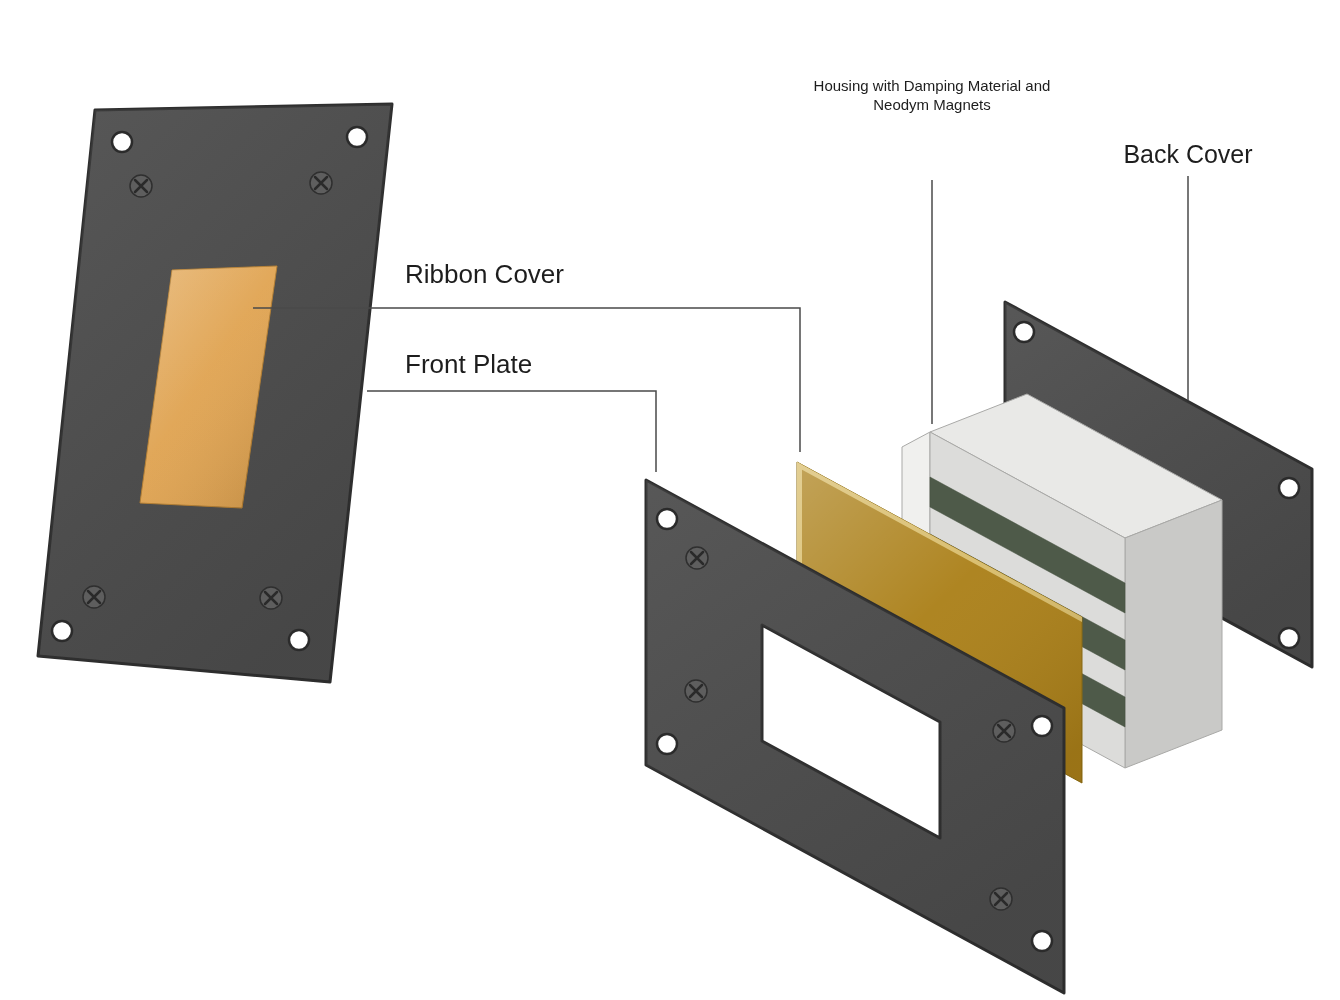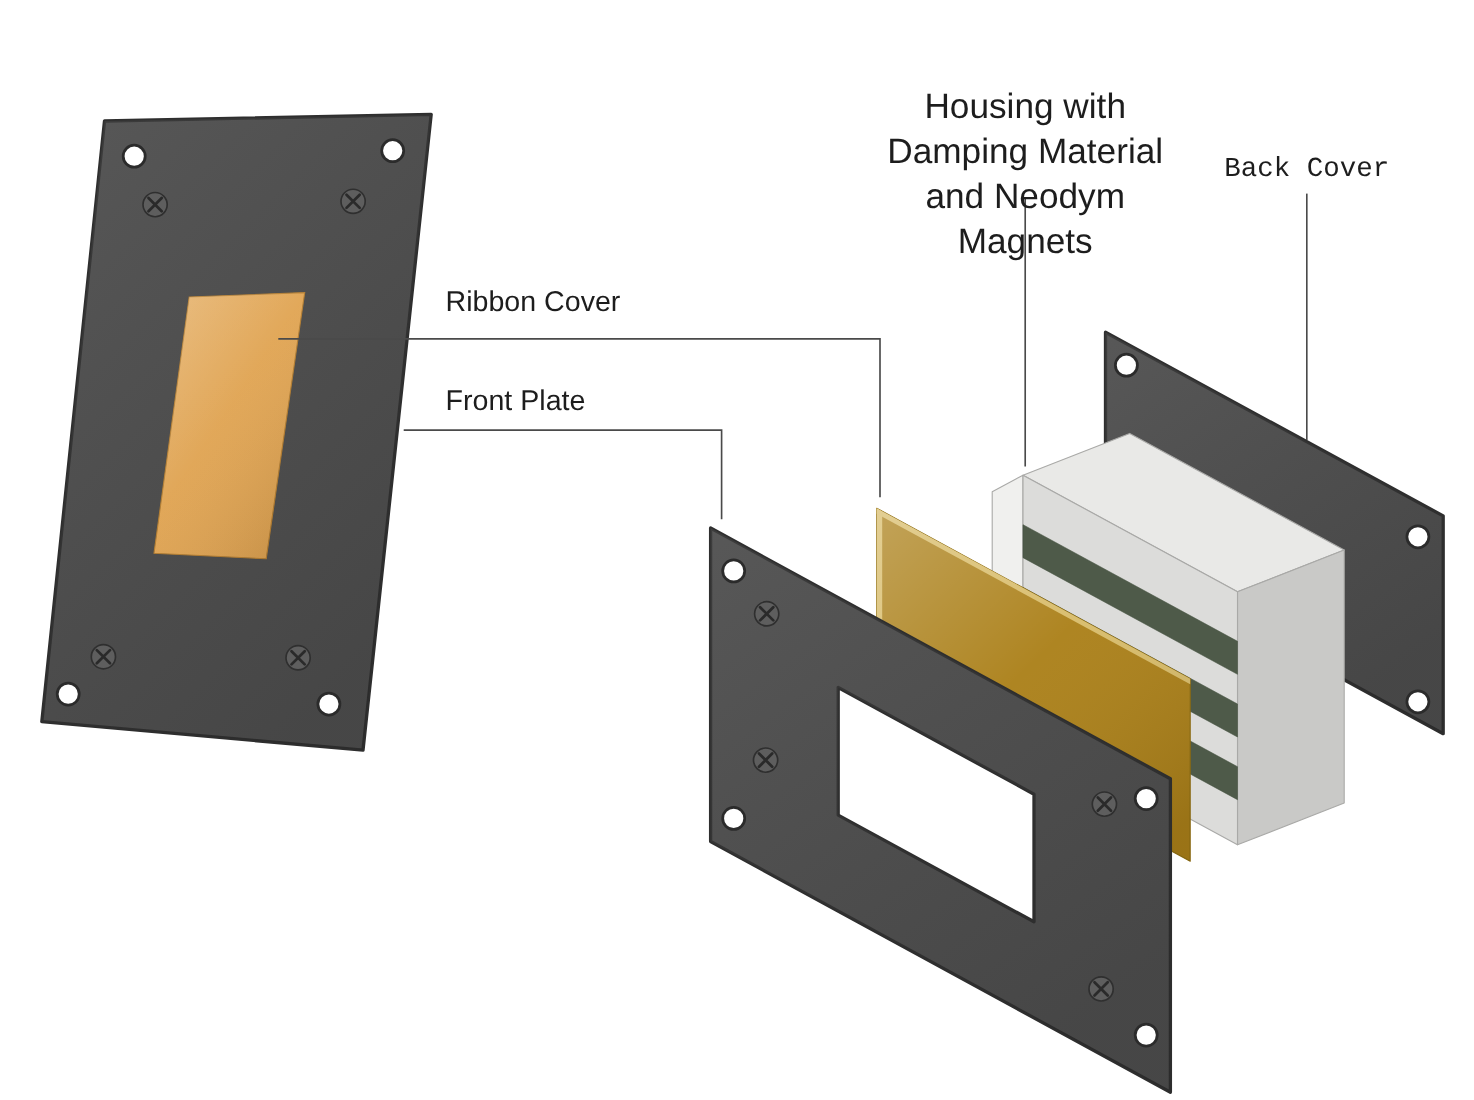--- a/index.html
+++ b/index.html
@@ -150,17 +150,17 @@
       <polyline class="leader" points="367,391 656,391 656,472" stroke="#4a4a4a"></polyline>
       <polyline class="leader" points="932,180 932,424" stroke="#4a4a4a"></polyline>
       <polyline class="leader" points="1188,176 1188,400" stroke="#4a4a4a"></polyline>
     </g>
   </svg>
 
   <div class="label" style="left:405px; top:258px;">Ribbon Cover</div>
 
   <div class="label" style="left:405px; top:348px;">Front Plate</div>
 
-  <div class="label label-center" style="left:792px; top:76px; width:280px; font-size:32px;">Housing with Damping Material and Neodym Magnets</div>
+  <div class="label label-center" style="left:792px; top:76px; width:280px; font-size:15px;">Housing with Damping Material and Neodym Magnets</div>
 
-  <div class="label label-center" style="left:1093px; top:138px; width:190px; font-size:25px;font-family:Liberation Mono, monospace;">Back Cover</div>
+  <div class="label label-center" style="left:1093px; top:138px; width:190px; font-size:25px;">Back Cover</div>
 
 </div>
 
 </body></html>

